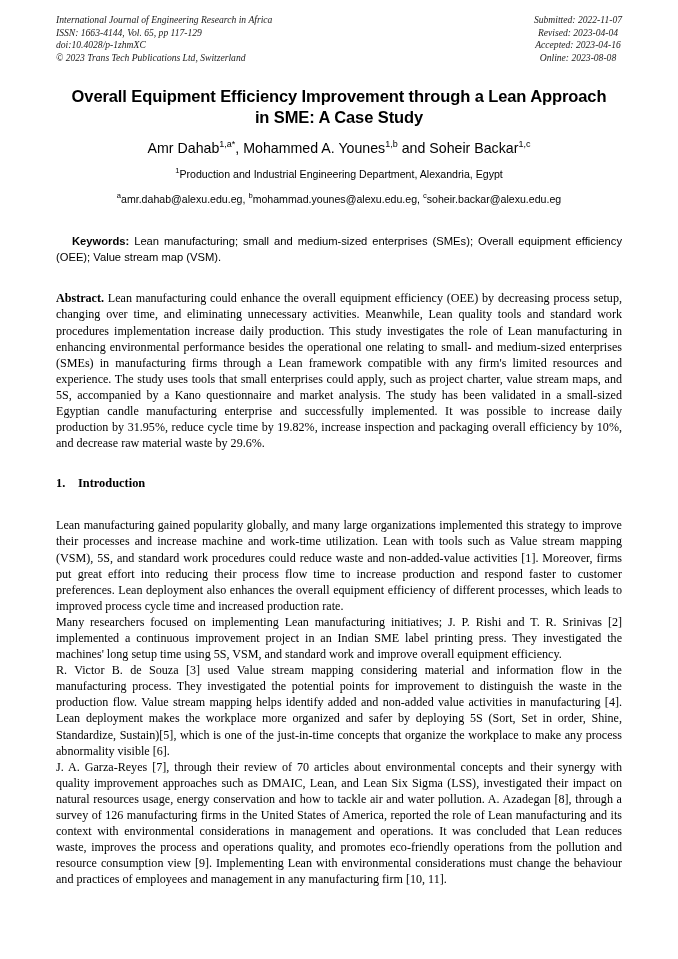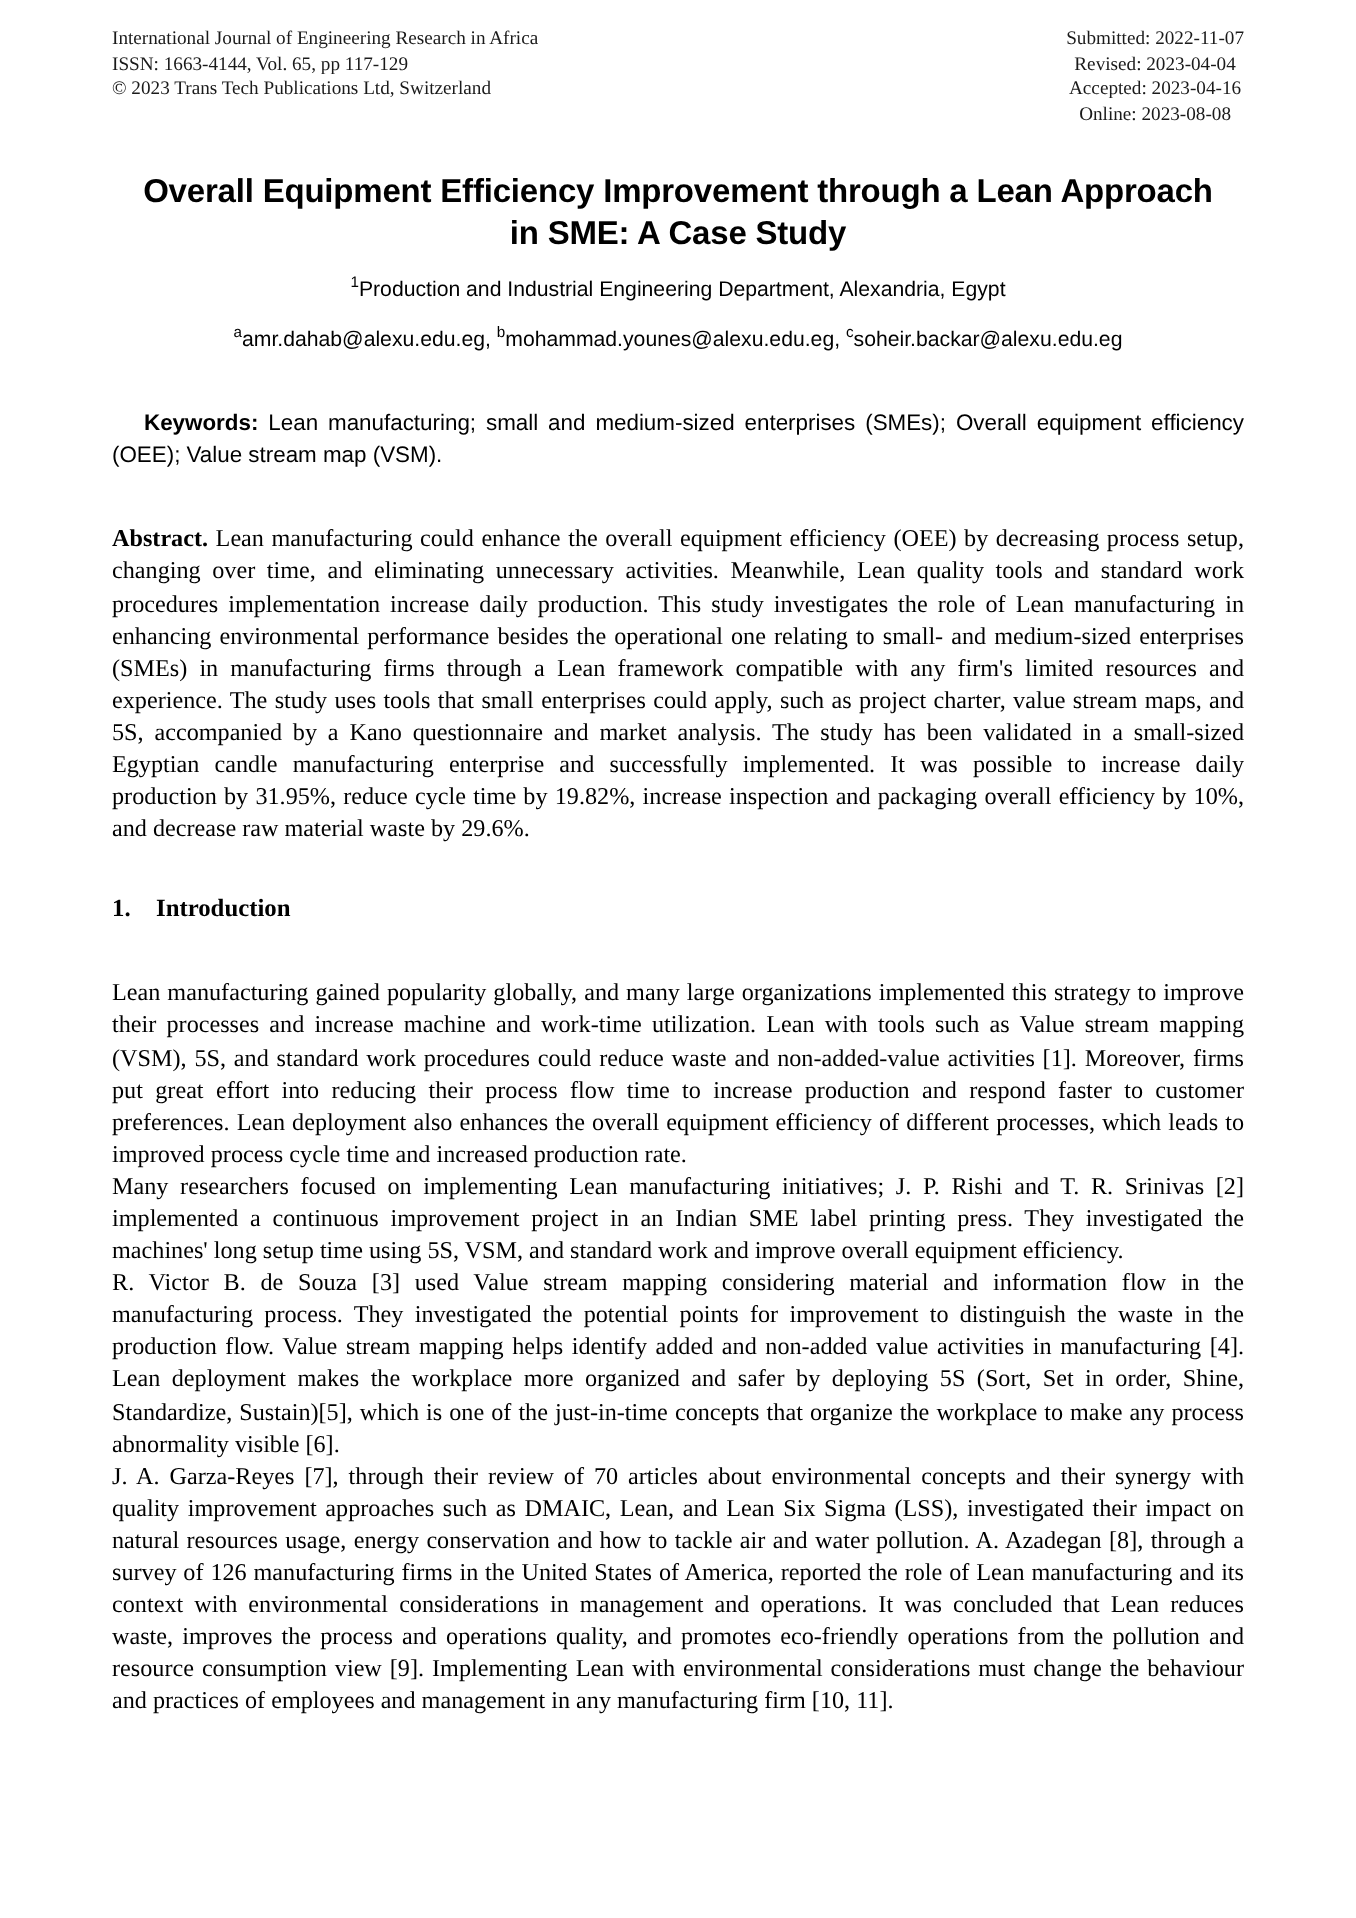--- a/index.html
+++ b/index.html
@@ -31,20 +31,21 @@
     top: 14px;
     width: 566px;
   }
 
   
   .journal-header {
     display: flex;
     justify-content: space-between;
     align-items: flex-start;
     font-family: "Liberation Serif", "DejaVu Serif", serif;
+    font-style: italic;
     font-size: 9.6px;
     line-height: 12.6px;
     color: #1a1a1a;
     margin-bottom: 0;
   }
   .journal-header .jh-left { text-align: left; }
   .journal-header .jh-right { text-align: center; }
   .jh-line { white-space: nowrap; }
 
   
@@ -142,35 +143,37 @@
 </head>
 <body>
 
 <div class="page">
   <div class="content">
 
     <div class="journal-header">
       <div class="jh-left">
         <div class="jh-line">International Journal of Engineering Research in Africa</div>
         <div class="jh-line">ISSN: 1663-4144, Vol. 65, pp 117-129</div>
+        <div class="jh-line">doi:10.4028/p-1zhmXC</div>
         <div class="jh-line">© 2023 Trans Tech Publications Ltd, Switzerland</div>
       </div>
       <div class="jh-right">
         <div class="jh-line">Submitted: 2022-11-07</div>
         <div class="jh-line">Revised: 2023-04-04</div>
         <div class="jh-line">Accepted: 2023-04-16</div>
         <div class="jh-line">Online: 2023-08-08</div>
       </div>
     </div>
 
     <div class="paper-title">
       <div>Overall Equipment Efficiency Improvement through a Lean Approach</div>
       <div>in SME: A Case Study</div>
     </div>
 
+    <div class="authors"><span>Amr Dahab</span><sup>1,a*</sup><span>, </span><span>Mohammed A. Younes</span><sup>1,b</sup><span> and </span><span>Soheir Backar</span><sup>1,c</sup></div>
 
     <div class="affiliation"><sup>1</sup><span>Production and Industrial Engineering Department, Alexandria, Egypt</span></div>
 
     <div class="emails"><sup>a</sup><span>amr.dahab@alexu.edu.eg</span><span>, </span><sup>b</sup><span>mohammad.younes@alexu.edu.eg</span><span>, </span><sup>c</sup><span>soheir.backar@alexu.edu.eg</span></div>
 
     <div class="keywords">
       <span class="kw-label">Keywords:</span><span> Lean manufacturing; small and medium-sized enterprises (SMEs); Overall equipment efficiency (OEE); Value stream map (VSM).</span>
     </div>
 
     <div class="abstract">

